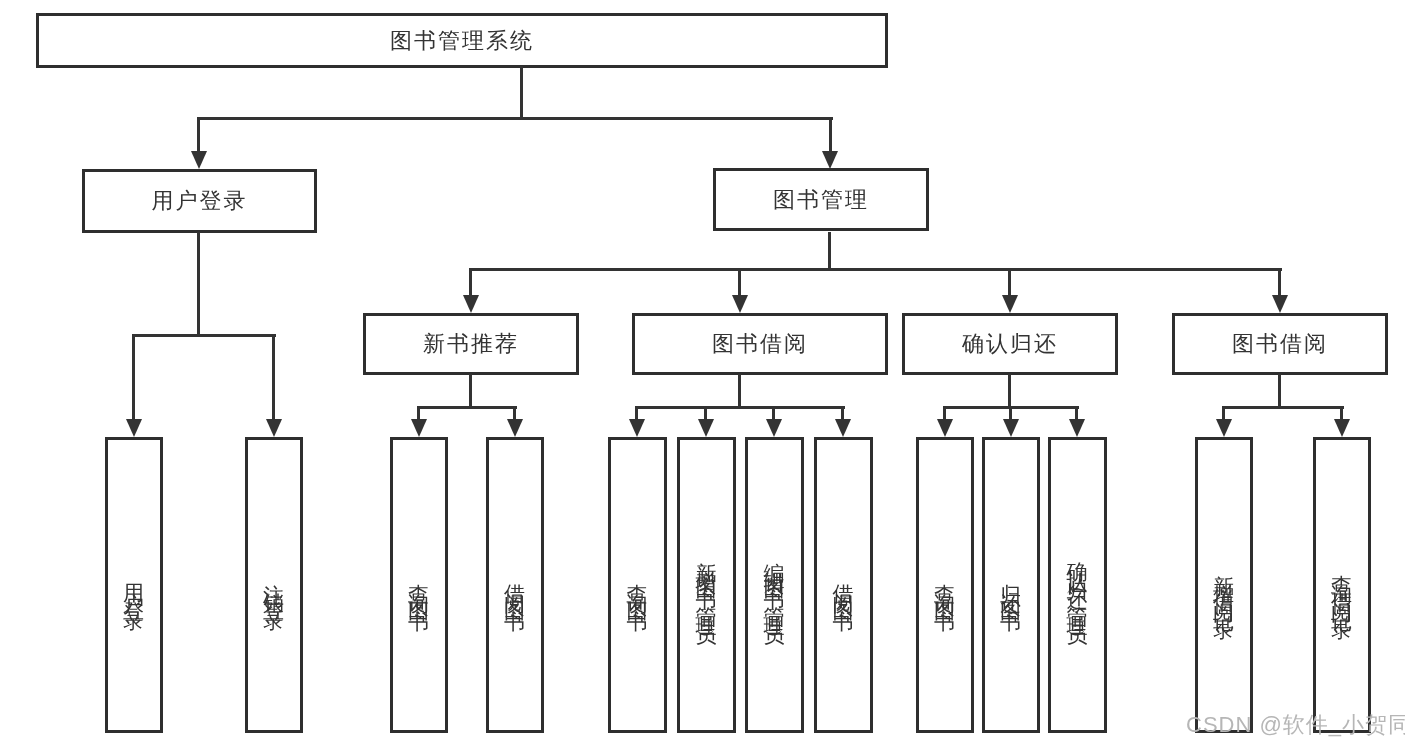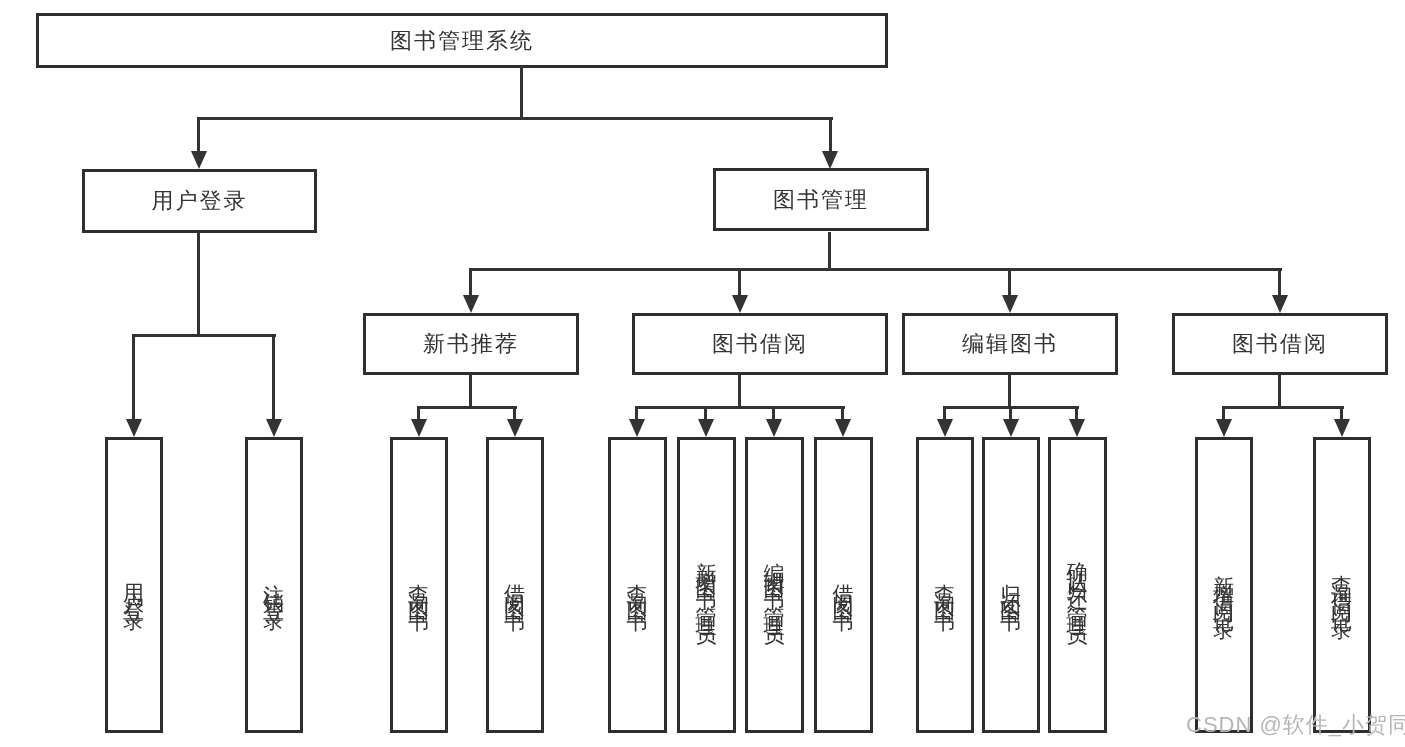--- a/index.html
+++ b/index.html
@@ -71,21 +71,21 @@
   <div class="arrow" style="left:1002px;top:295px"></div>
   <div class="arrow" style="left:1272px;top:295px"></div>
 
   <div class="box hbox" style="left:363px;top:313px;width:216px;height:62px">
     <span>新书推荐</span>
   </div>
   <div class="box hbox" style="left:632px;top:313px;width:256px;height:62px">
     <span>图书借阅</span>
   </div>
   <div class="box hbox" style="left:902px;top:313px;width:216px;height:62px">
-    <span>编辑图书</span>
+    <span>确认归还</span>
   </div>
   <div class="box hbox" style="left:1172px;top:313px;width:216px;height:62px">
     <span>图书借阅</span>
   </div>
 
   <div class="vline" style="left:469px;top:374px;height:34px"></div>
   <div class="hline" style="left:417px;top:406px;width:100px"></div>
   <div class="vline" style="left:417px;top:408px;height:13px"></div>
   <div class="vline" style="left:513px;top:408px;height:13px"></div>
   <div class="arrow" style="left:411px;top:419px"></div>

